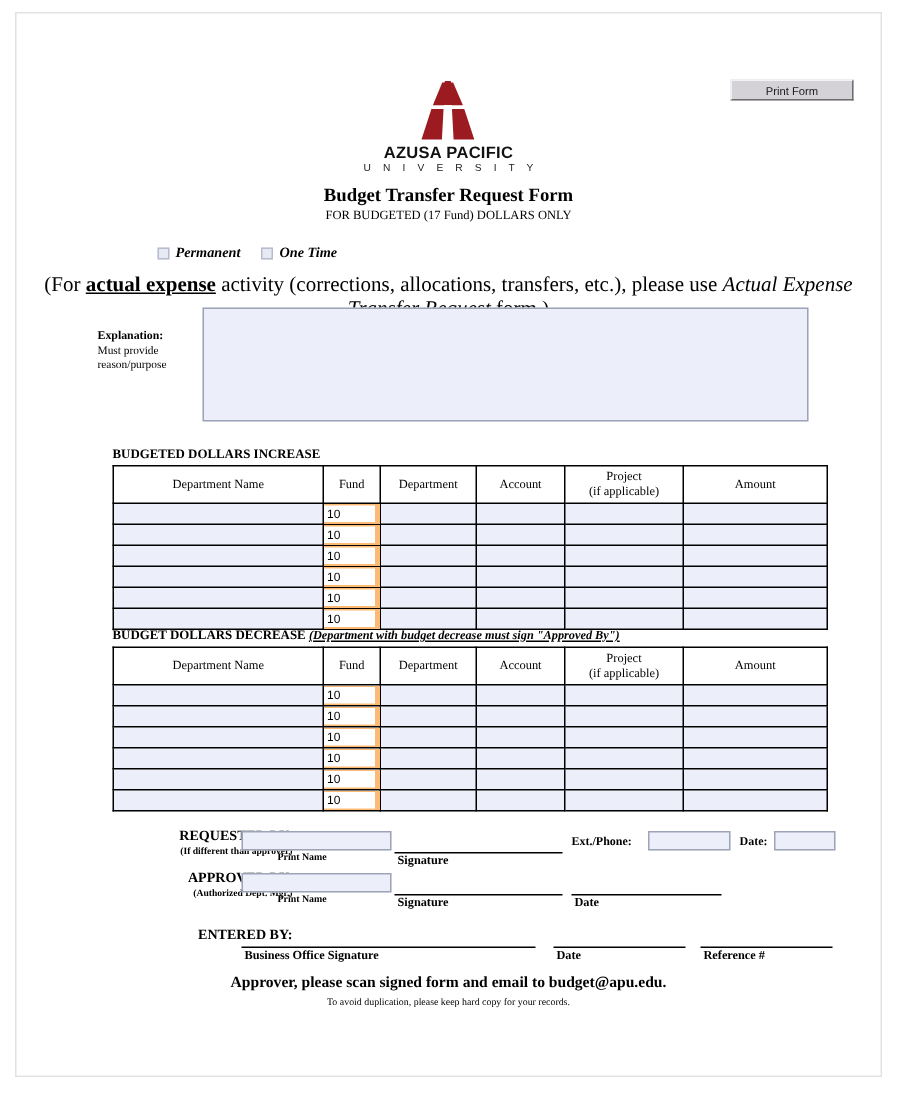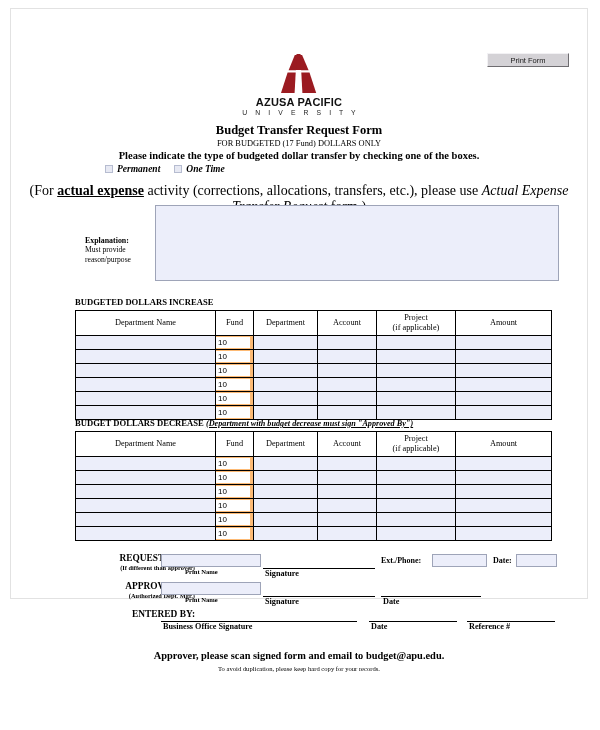--- a/index.html
+++ b/index.html
@@ -15,21 +15,21 @@
     color: #000000;
     position: relative;
     overflow: hidden;
   }
 
   .page {
     position: absolute;
     left: 10px;
     top: 8px;
     width: 578px;
-    height: 591px;
+    height: 710px;
     background: #ffffff;
     border: 1px solid #e2e2e2;
     box-sizing: border-box;
   }
 
   
   .print-form-btn {
     position: absolute;
     right: 18px;
     top: 44px;
@@ -149,25 +149,24 @@
     font-weight: bold;
     text-decoration: underline;
   }
   .note-line .ital {
     font-style: italic;
   }
 
   
   .explanation-section {
     position: absolute;
-    left: 74px;
+    left: 54px;
     top: 196px;
     width: 478px;
     display: flex;
-    align-items: center;
   }
   .explanation-label {
     width: 70px;
     font-size: 7.6px;
     line-height: 9.6px;
     padding-top: 14px;
   }
   .explanation-label b { font-size: 7.9px; }
   .explanation-box {
     width: 404px;
@@ -348,21 +347,20 @@
     </svg>
     <div class="logo-name">AZUSA PACIFIC</div>
     <div class="logo-sub">U N I V E R S I T Y</div>
   </div>
 
   <div class="title-block">
     <div class="form-title">Budget Transfer Request Form</div>
     <div class="form-subtitle">FOR BUDGETED (17 Fund) DOLLARS ONLY</div>
   </div>
 
-  <div class="instruction">Please indicate the type of budgeted dollar transfer by checking one of the boxes.</div>
 
   <div class="checkbox-row">
     <label class="cb-item">
       <span class="cb-box"></span>
       <span class="cb-label">Permanent</span>
     </label>
     <label class="cb-item">
       <span class="cb-box"></span>
       <span class="cb-label">One Time</span>
     </label>
@@ -585,21 +583,21 @@
         <span class="sub">(Authorized Dept. Mgr.)</span>
       </div>
       <div class="sig-input" style="left:86px; top:1px; width:100px;"></div>
       <div class="sig-caption" style="left:110px; top:15px;">Print Name</div>
       <div class="sig-rule" style="left:188px; top:15px; width:112px;"></div>
       <div class="sig-caption big" style="left:190px; top:16px;">Signature</div>
       <div class="sig-rule" style="left:306px; top:15px; width:100px;"></div>
       <div class="sig-caption big" style="left:308px; top:16px;">Date</div>
     </div>
 
-    <div class="sig-row" style="margin-top:3px;">
+    <div class="sig-row" style="margin-top:13px;">
       <div class="sig-label">
         <span class="main">ENTERED BY:</span>
       </div>
       <div class="sig-rule" style="left:86px; top:12px; width:196px;"></div>
       <div class="sig-caption big" style="left:88px; top:13px;">Business Office Signature</div>
       <div class="sig-rule" style="left:294px; top:12px; width:88px;"></div>
       <div class="sig-caption big" style="left:296px; top:13px;">Date</div>
       <div class="sig-rule" style="left:392px; top:12px; width:88px;"></div>
       <div class="sig-caption big" style="left:394px; top:13px;">Reference #</div>
     </div>

